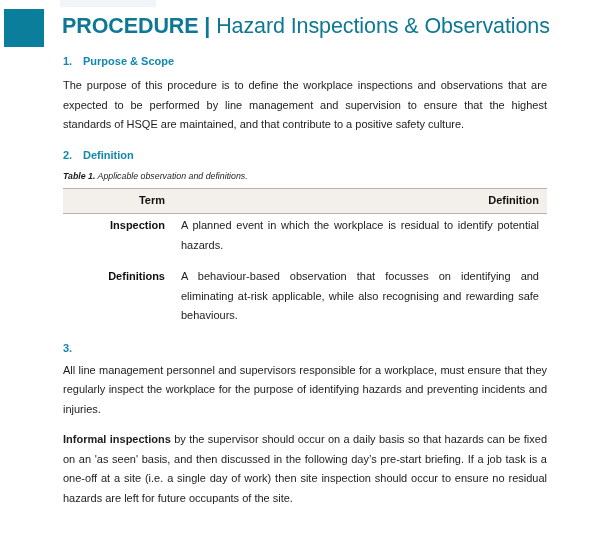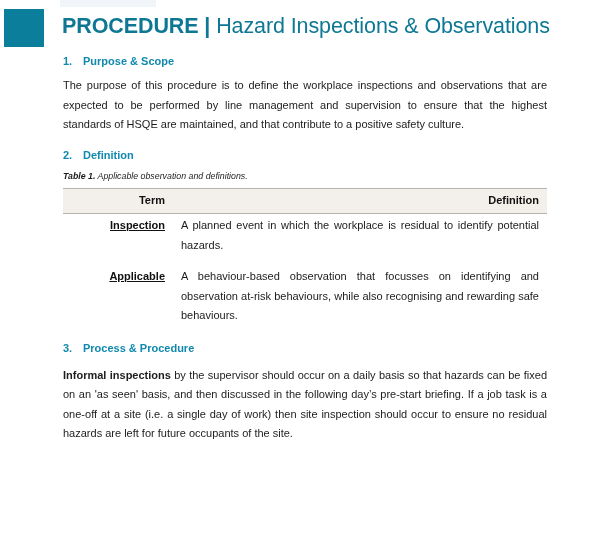--- a/index.html
+++ b/index.html
@@ -141,21 +141,20 @@
     padding-top: 2px;
     padding-bottom: 3px;
   }
   table.def-table tbody td {
     color: #1c1c1c;
   }
   table.def-table tbody td.term-cell {
     font-weight: bold;
     color: #111111;
     white-space: nowrap;
-    text-decoration: underline;
   }
   table.def-table tbody td.def-cell {
     text-align: justify;
   }
   table.def-table col.c-term { width: 110px; }
   table.def-table col.c-def  { width: 374px; }
   table.def-table tbody tr.row-gap td { padding-top: 7px; }
 </style>
 </head>
 <body>
@@ -194,27 +193,27 @@
         <th>Term</th>
         <th>Definition</th>
       </tr>
     </thead>
     <tbody>
       <tr>
         <td class="term-cell">Inspection</td>
         <td class="def-cell">A planned event in which the workplace is residual to identify potential hazards.</td>
       </tr>
       <tr class="row-gap">
-        <td class="term-cell">Applicable</td>
-        <td class="def-cell">A behaviour-based observation that focusses on identifying and observation at-risk behaviours, while also recognising and rewarding safe behaviours.</td>
+        <td class="term-cell">Definitions</td>
+        <td class="def-cell">A behaviour-based observation that focusses on identifying and eliminating at-risk applicable, while also recognising and rewarding safe behaviours.</td>
       </tr>
     </tbody>
   </table>
 
   <h2 class="section-heading" style="margin-bottom:6px;">
     <span class="num">3.</span>
-    <span>Process &amp; Procedure</span>
   </h2>
 
+  <p class="body-text">All line management personnel and supervisors responsible for a workplace, must ensure that they regularly inspect the workplace for the purpose of identifying hazards and preventing incidents and injuries.</p>
 
   <p class="body-text" style="margin-top:11px;"><b>Informal inspections</b><span> by the supervisor should occur on a daily basis so that hazards can be fixed on an 'as seen' basis, and then discussed in the following day’s pre-start briefing. If a job task is a one-off at a site (i.e. a single day of work) then site inspection should occur to ensure no residual hazards are left for future occupants of the site.</span></p>
 
 </div>
 
 </body></html>

